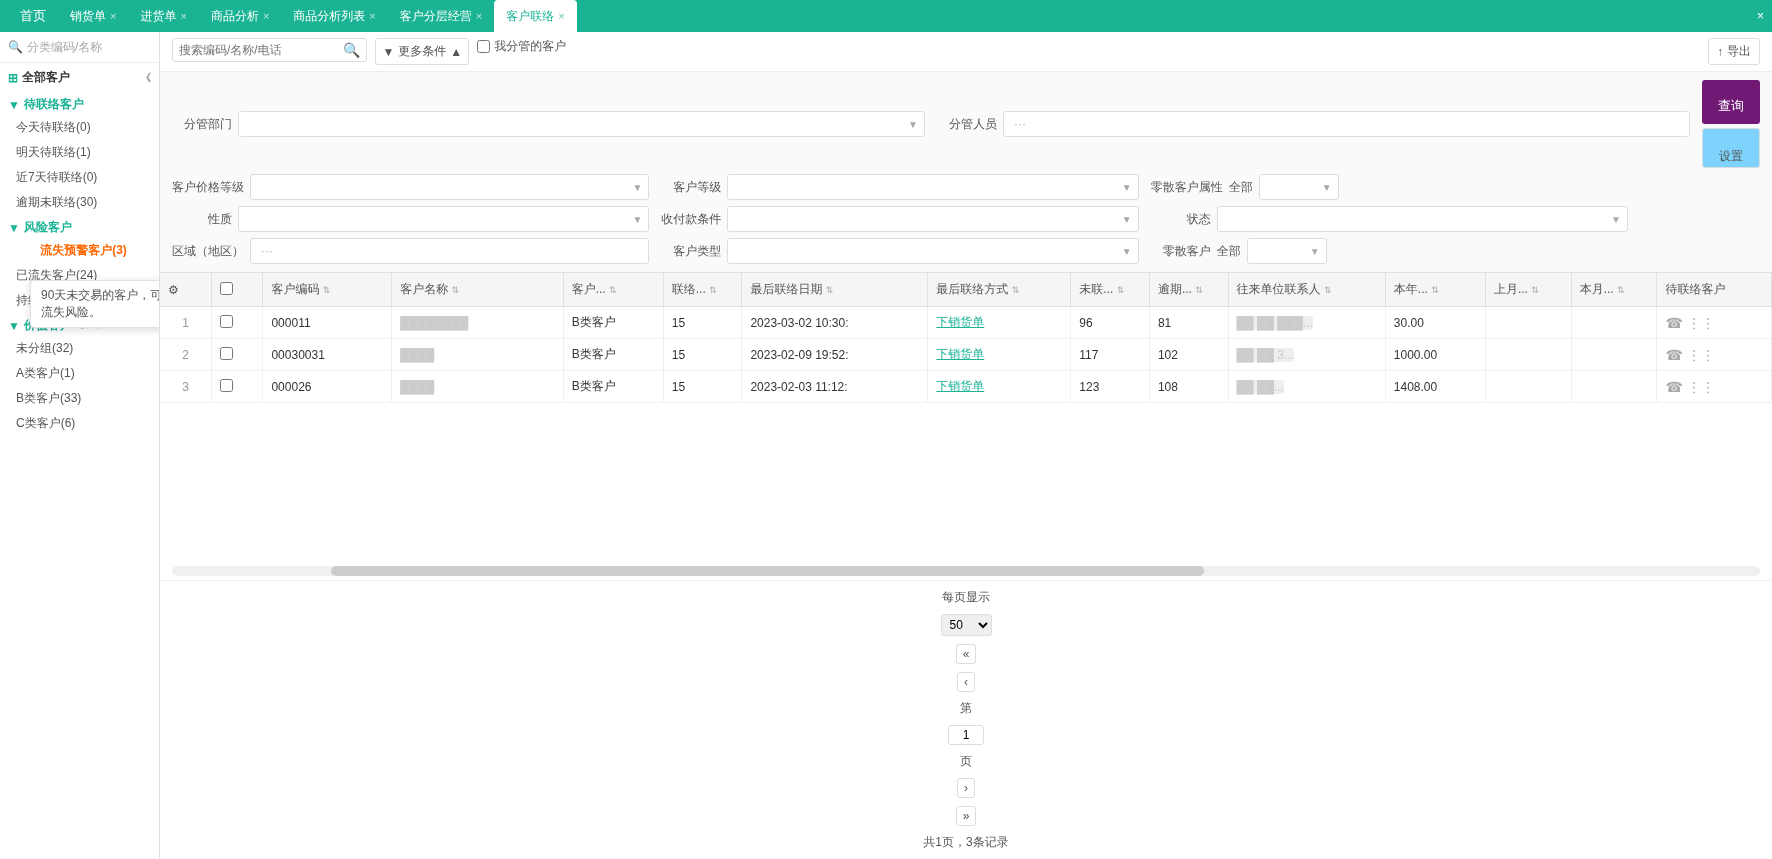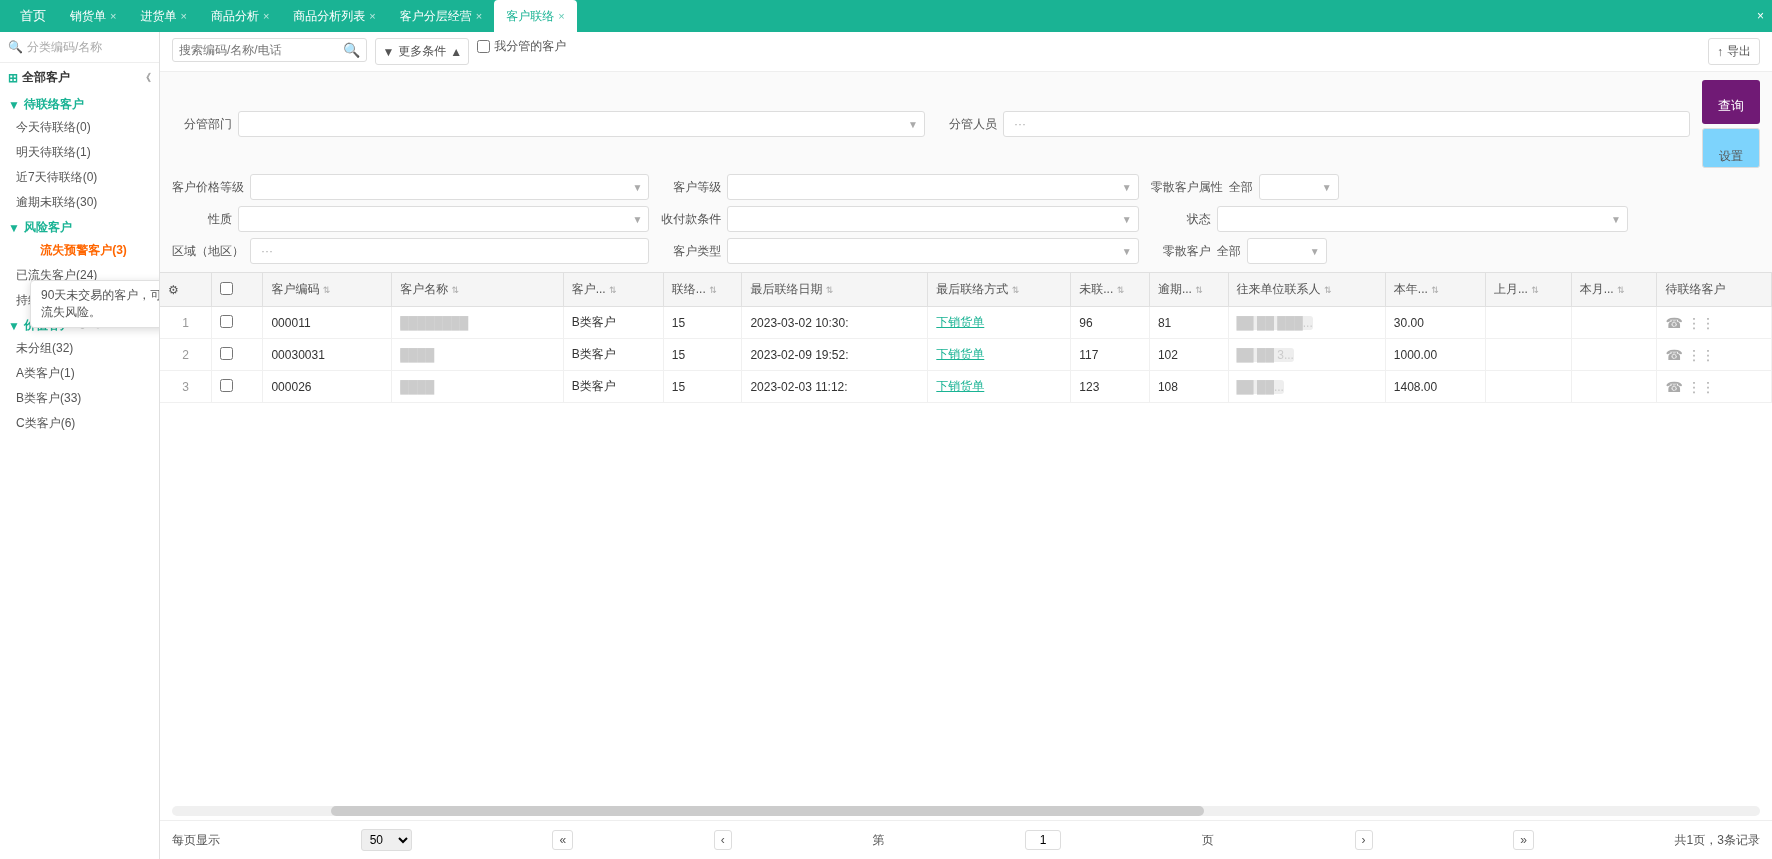--- a/index.html
+++ b/index.html
@@ -338,20 +338,21 @@
     .pagination-bar {
       display: flex;
       align-items: center;
       justify-content: space-between;
       padding: 8px 12px;
       border-top: 1px solid #eee;
       gap: 8px;
       background: white;
       font-size: 12px;
       color: #555;
+      flex-direction: column;
     }
     .page-size-select {
       border: 1px solid #ddd;
       border-radius: 3px;
       padding: 2px 4px;
       font-size: 12px;
       outline: none;
     }
     .page-nav-btn {
       border: 1px solid #ddd;

